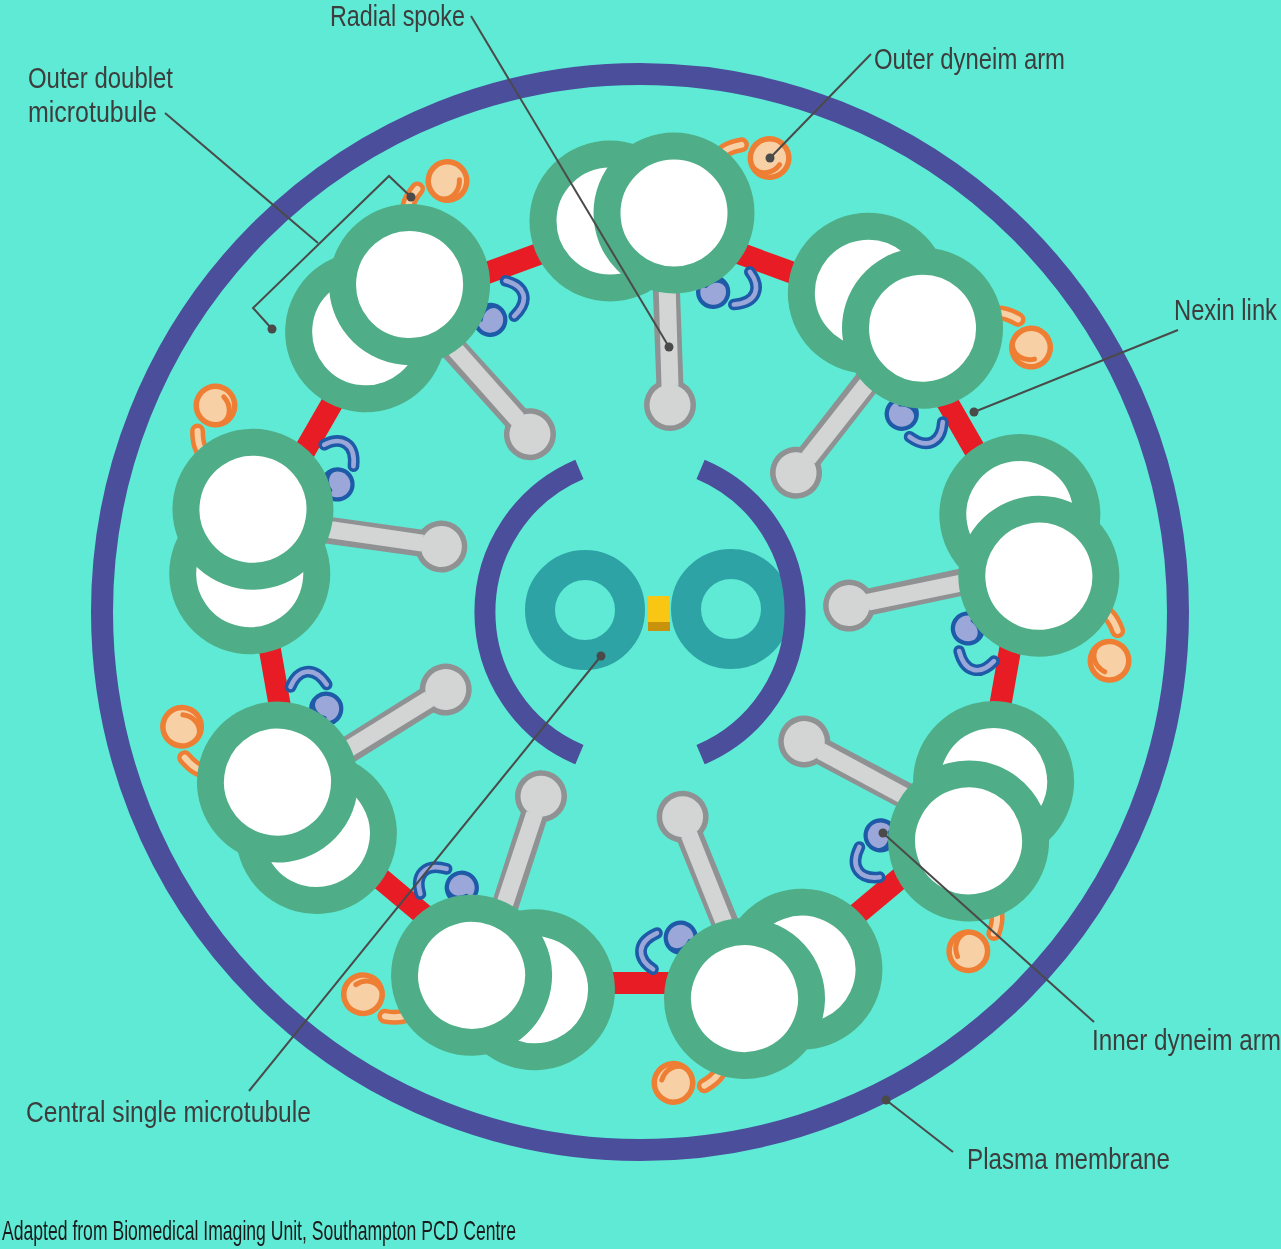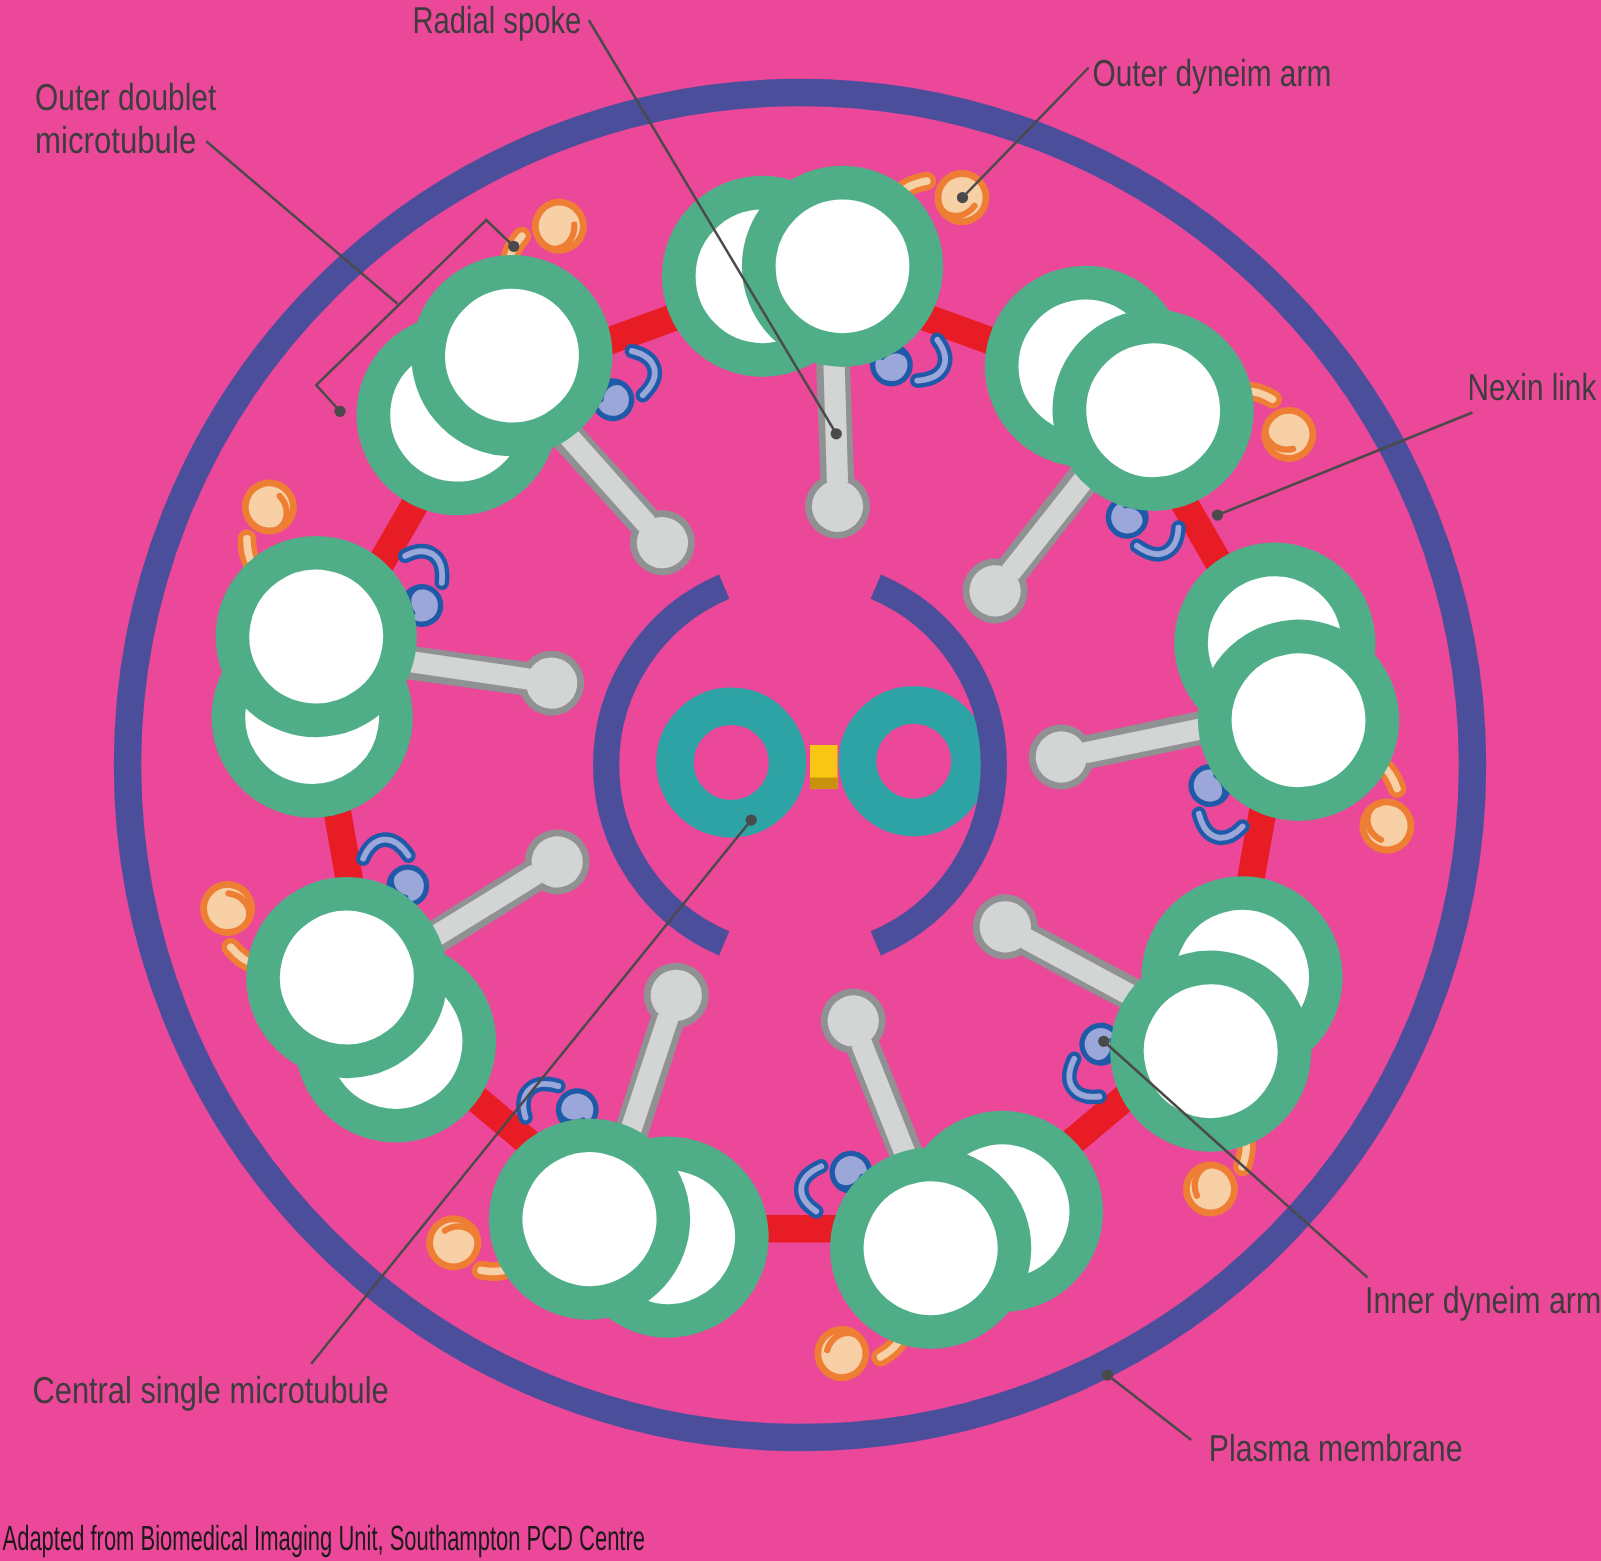--- a/index.html
+++ b/index.html
@@ -1,16 +1,16 @@
 <!DOCTYPE html>
 <html style="--indigo: #4b4e9b; --green: #4fae87; --red: #e81c24; --orange: #ee7e34; --orange-fill: #f7d0a5; --navy: #1f5aa8; --peri: #9aa7d8; --gray-edge: #8f9192; --gray-fill: #d3d5d5; --teal: #2ea3a6; --yellow: #f9c613; --yellow-dark: #c8920c; --label-color: #3d3d3d; --attr-color: #1a1a1a; --leader-color: #4a4a4a;"><head>
 <meta charset="utf-8">
 <style>
   html,body{margin:0;padding:0;background:#ffffff;}
-  .stage{width:1281px;height:1249px;position:relative;background:#ec4899;overflow:hidden;}
+  .stage{width:1281px;height:1249px;position:relative;background:#5eead4;overflow:hidden;}
   svg{display:block;}
   .label{font-family:"Liberation Sans",sans-serif;font-size:30px;fill:var(--label-color);}
   .attr{font-family:"Liberation Sans",sans-serif;font-size:28px;fill:var(--attr-color);}
   .leader{stroke:var(--leader-color);stroke-width:2;fill:none;}
   .dot{fill:var(--leader-color);}
   .membrane{fill:none;stroke:var(--indigo);stroke-width:22;}
   .sheath{fill:none;stroke:var(--indigo);stroke-width:21;}
   .teal-ring{fill:none;stroke:var(--teal);stroke-width:30;}
 </style>
 </head>

